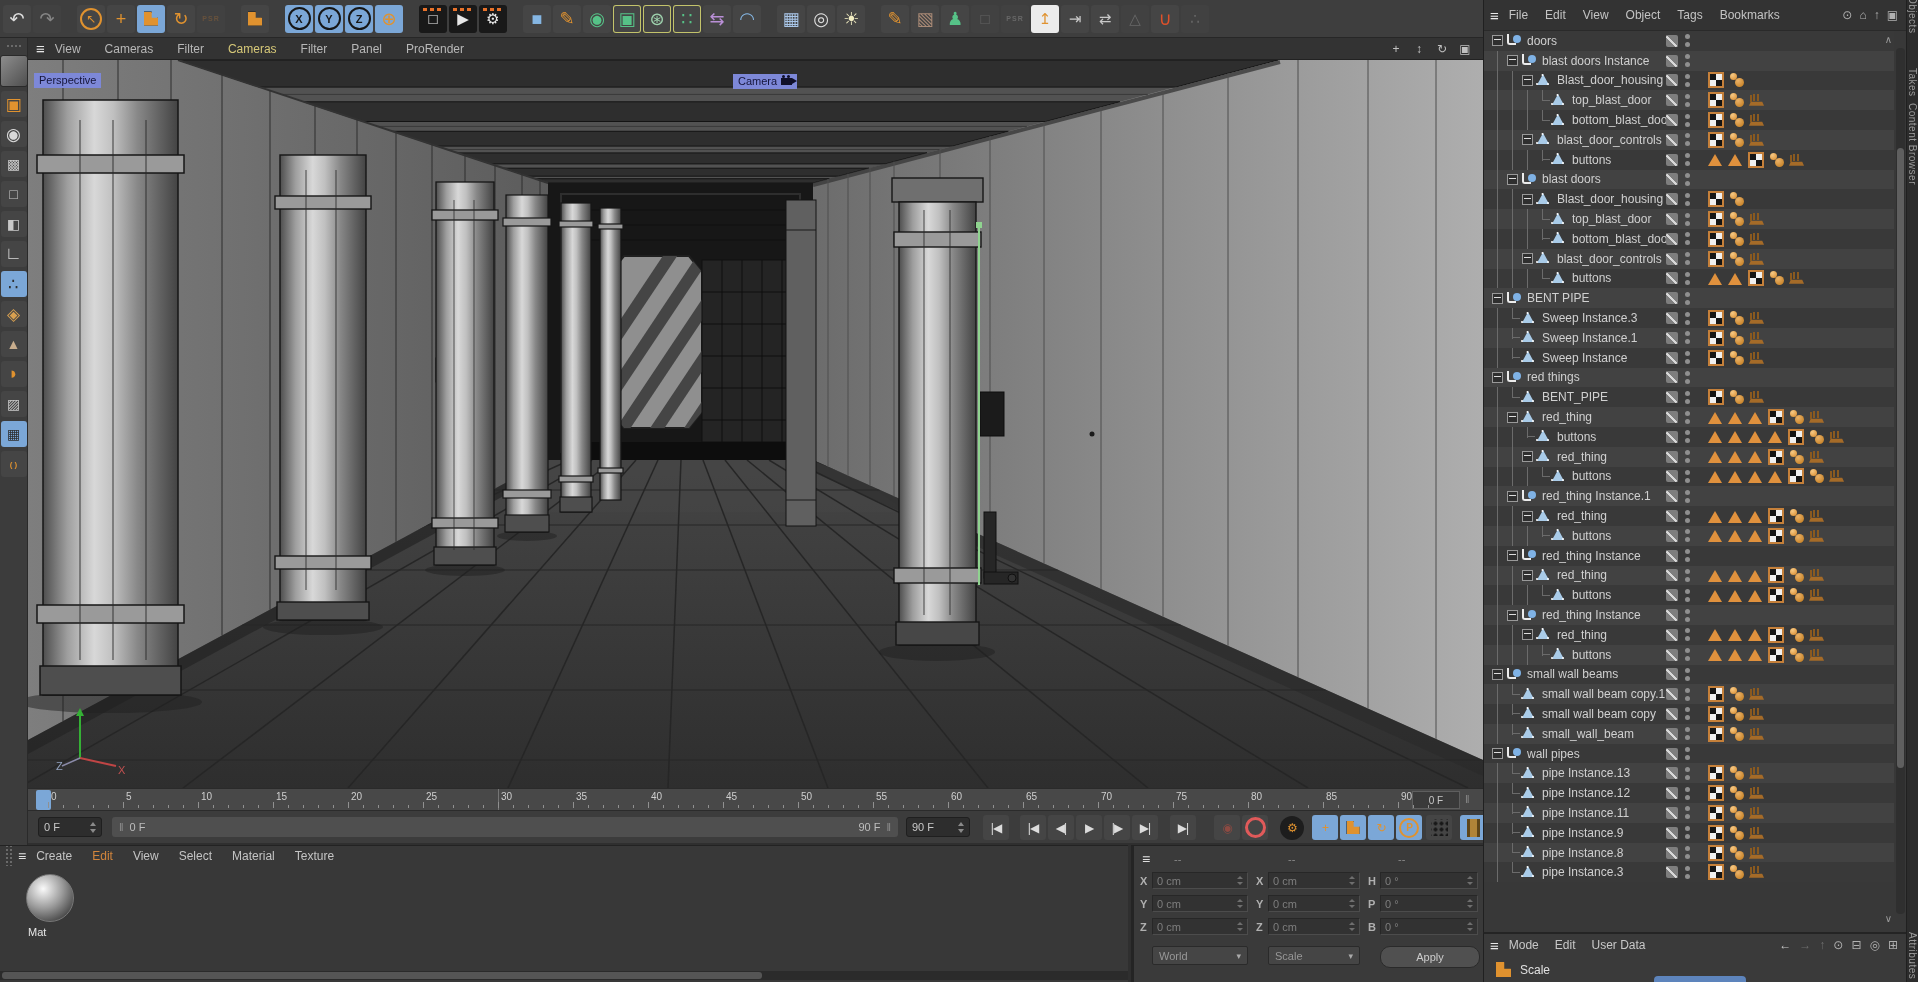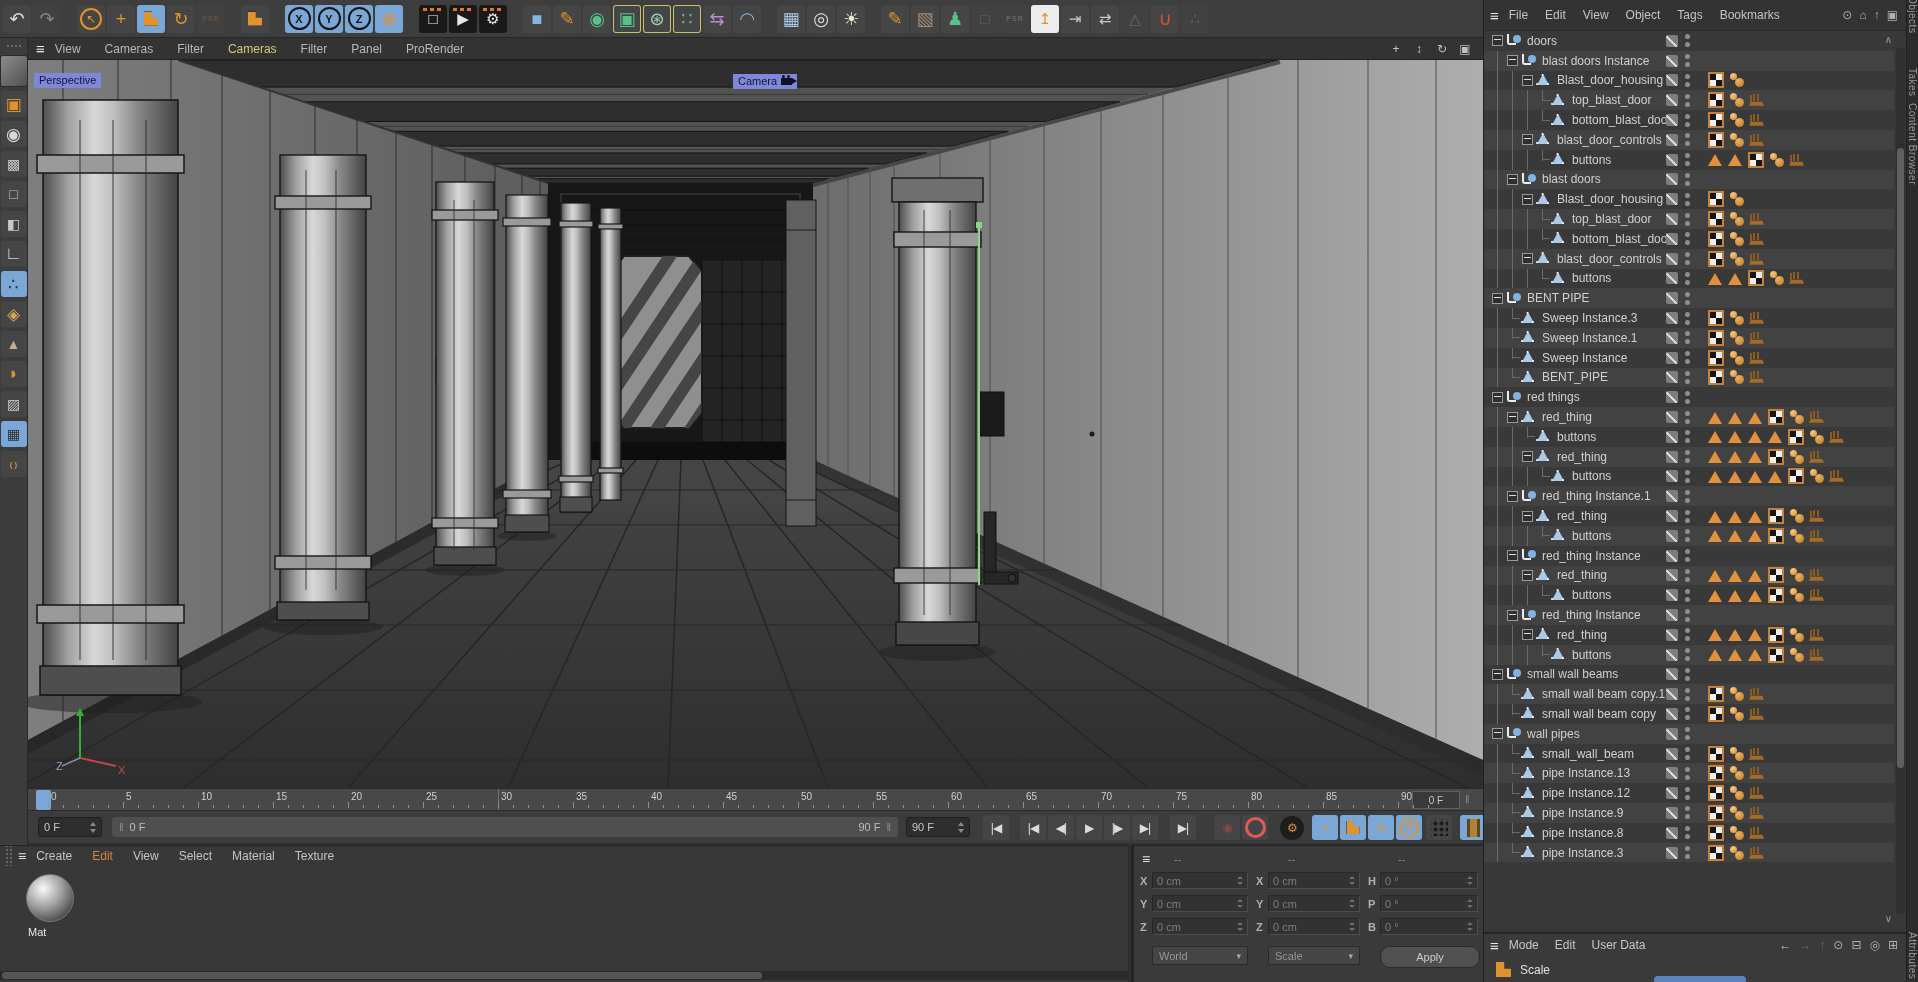--- a/index.html
+++ b/index.html
@@ -1203,54 +1203,54 @@
               <i></i>
             </span>
           </span>
           <span class="tags">
             <span class="tag tag-x"></span>
             <span class="tag tag-h"></span>
             <span class="tag tag-u"></span>
           </span>
         </div>
         <div class="trow">
-          <span class="guide"></span>
-          <span class="corner"></span>
-          <span class="oicon poly"></span>
-          <span class="tlabel">BENT_PIPE</span>
-          <span class="vis">
-            <span class="pencil"></span>
-            <span class="vdots">
-              <i></i>
-              <i></i>
-            </span>
-          </span>
-          <span class="tags">
-            <span class="tag tag-x"></span>
-            <span class="tag tag-h"></span>
-            <span class="tag tag-u"></span>
-          </span>
-        </div>
-        <div class="trow">
           <span class="expander">
             <span class="exp-box"></span>
           </span>
           <span class="oicon null"></span>
           <span class="tlabel">red things</span>
           <span class="vis">
             <span class="pencil"></span>
             <span class="vdots">
               <i></i>
               <i></i>
             </span>
           </span>
           <span class="tags"></span>
         </div>
         <div class="trow">
           <span class="guide"></span>
+          <span class="corner"></span>
+          <span class="oicon poly"></span>
+          <span class="tlabel">BENT_PIPE</span>
+          <span class="vis">
+            <span class="pencil"></span>
+            <span class="vdots">
+              <i></i>
+              <i></i>
+            </span>
+          </span>
+          <span class="tags">
+            <span class="tag tag-x"></span>
+            <span class="tag tag-h"></span>
+            <span class="tag tag-u"></span>
+          </span>
+        </div>
+        <div class="trow">
+          <span class="guide"></span>
           <span class="expander">
             <span class="exp-box"></span>
           </span>
           <span class="oicon poly"></span>
           <span class="tlabel">red_thing</span>
           <span class="vis">
             <span class="pencil"></span>
             <span class="vdots">
               <i></i>
               <i></i>
@@ -1570,75 +1570,93 @@
               <i></i>
             </span>
           </span>
           <span class="tags">
             <span class="tag tag-x"></span>
             <span class="tag tag-h"></span>
             <span class="tag tag-u"></span>
           </span>
         </div>
         <div class="trow">
+          <span class="guide"></span>
+          <span class="corner"></span>
+          <span class="oicon poly"></span>
+          <span class="tlabel">small_wall_beam</span>
+          <span class="vis">
+            <span class="pencil"></span>
+            <span class="vdots">
+              <i></i>
+              <i></i>
+            </span>
+          </span>
+          <span class="tags">
+            <span class="tag tag-x"></span>
+            <span class="tag tag-h"></span>
+            <span class="tag tag-u"></span>
+          </span>
+        </div>
+        <div class="trow">
           <span class="expander">
             <span class="exp-box"></span>
           </span>
           <span class="oicon null"></span>
           <span class="tlabel">wall pipes</span>
           <span class="vis">
             <span class="pencil"></span>
             <span class="vdots">
               <i></i>
               <i></i>
             </span>
           </span>
           <span class="tags"></span>
         </div>
         <div class="trow">
           <span class="guide"></span>
           <span class="corner"></span>
           <span class="oicon poly"></span>
-          <span class="tlabel">small_wall_beam</span>
-          <span class="vis">
-            <span class="pencil"></span>
-            <span class="vdots">
-              <i></i>
-              <i></i>
-            </span>
-          </span>
-          <span class="tags">
-            <span class="tag tag-x"></span>
-            <span class="tag tag-h"></span>
-            <span class="tag tag-u"></span>
-          </span>
-        </div>
-        <div class="trow">
-          <span class="guide"></span>
-          <span class="corner"></span>
-          <span class="oicon poly"></span>
           <span class="tlabel">pipe Instance.13</span>
           <span class="vis">
             <span class="pencil"></span>
             <span class="vdots">
               <i></i>
               <i></i>
             </span>
           </span>
           <span class="tags">
             <span class="tag tag-x"></span>
             <span class="tag tag-h"></span>
             <span class="tag tag-u"></span>
           </span>
         </div>
         <div class="trow">
           <span class="guide"></span>
           <span class="corner"></span>
           <span class="oicon poly"></span>
           <span class="tlabel">pipe Instance.12</span>
+          <span class="vis">
+            <span class="pencil"></span>
+            <span class="vdots">
+              <i></i>
+              <i></i>
+            </span>
+          </span>
+          <span class="tags">
+            <span class="tag tag-x"></span>
+            <span class="tag tag-h"></span>
+            <span class="tag tag-u"></span>
+          </span>
+        </div>
+        <div class="trow">
+          <span class="guide"></span>
+          <span class="corner"></span>
+          <span class="oicon poly"></span>
+          <span class="tlabel">pipe Instance.11</span>
           <span class="vis">
             <span class="pencil"></span>
             <span class="vdots">
               <i></i>
               <i></i>
             </span>
           </span>
           <span class="tags">
             <span class="tag tag-x"></span>
             <span class="tag tag-h"></span>

